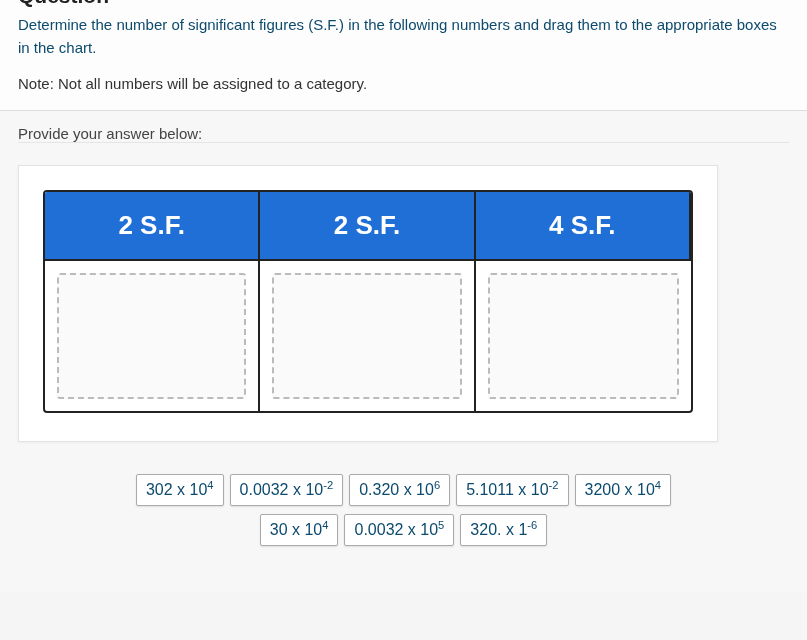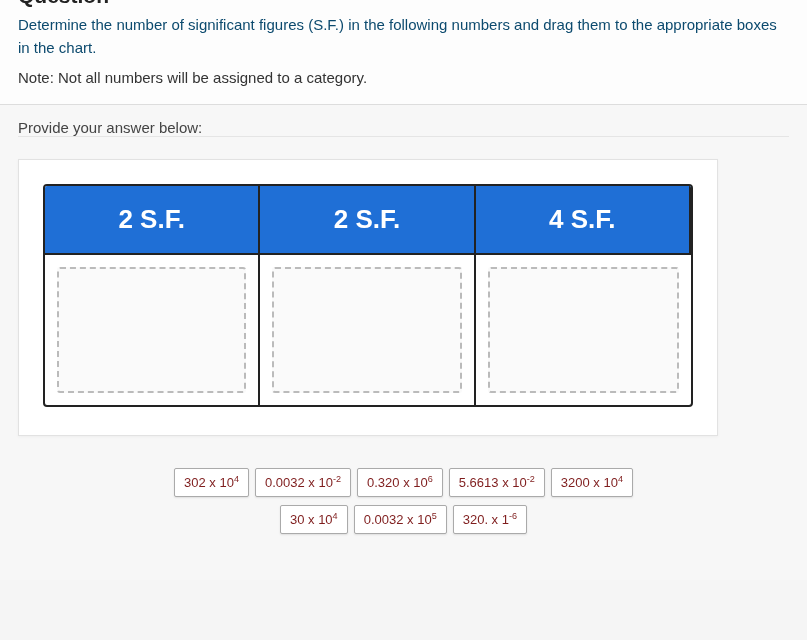--- a/index.html
+++ b/index.html
@@ -24,21 +24,21 @@
   margin-top: -16px;
 }
 .question-body {
   font-size: 15px;
   color: #0c4a6e;
   line-height: 1.5;
 }
 .note {
   font-size: 15px;
   color: #333;
-  margin-top: 10px;
+  margin-top: 16px;
 }
 .section-answer {
   padding: 14px 18px 18px 18px;
   background: #f7f7f7;
 }
 .provide {
   font-size: 15px;
   color: #444;
   margin-bottom: 22px;
   border-bottom: 1px solid #e5e5e5;
@@ -91,22 +91,22 @@
   display: flex;
   justify-content: center;
   gap: 6px;
   margin-bottom: 8px;
   flex-wrap: nowrap;
 }
 .tile {
   border: 1px solid #aaa;
   background: #fff;
   padding: 6px 9px;
-  font-size: 13px;
-  color: #7f1d1d;
+  font-size: 16px;
+  color: #0c4a6e;
   border-radius: 2px;
   white-space: nowrap;
   cursor: grab;
   box-shadow: 0 1px 2px rgba(0,0,0,0.1);
 }
 sup { font-size: 0.7em; vertical-align: super; line-height: 0; }
 </style>
 </head>
 <body>
 
@@ -134,21 +134,21 @@
         <div class="dropzone"></div>
       </div>
     </div>
   </div>
 
   <div class="tiles-area">
     <div class="tile-row">
       <div class="tile"><span>302 x 10</span><sup>4</sup></div>
       <div class="tile"><span>0.0032 x 10</span><sup>-2</sup></div>
       <div class="tile"><span>0.320 x 10</span><sup>6</sup></div>
-      <div class="tile"><span>5.6613 x 10</span><sup>-2</sup></div>
+      <div class="tile"><span>5.1011 x 10</span><sup>-2</sup></div>
       <div class="tile"><span>3200 x 10</span><sup>4</sup></div>
     </div>
     <div class="tile-row">
       <div class="tile"><span>30 x 10</span><sup>4</sup></div>
       <div class="tile"><span>0.0032 x 10</span><sup>5</sup></div>
       <div class="tile"><span>320. x 1</span><sup>-6</sup></div>
     </div>
   </div>
 </div>
 

